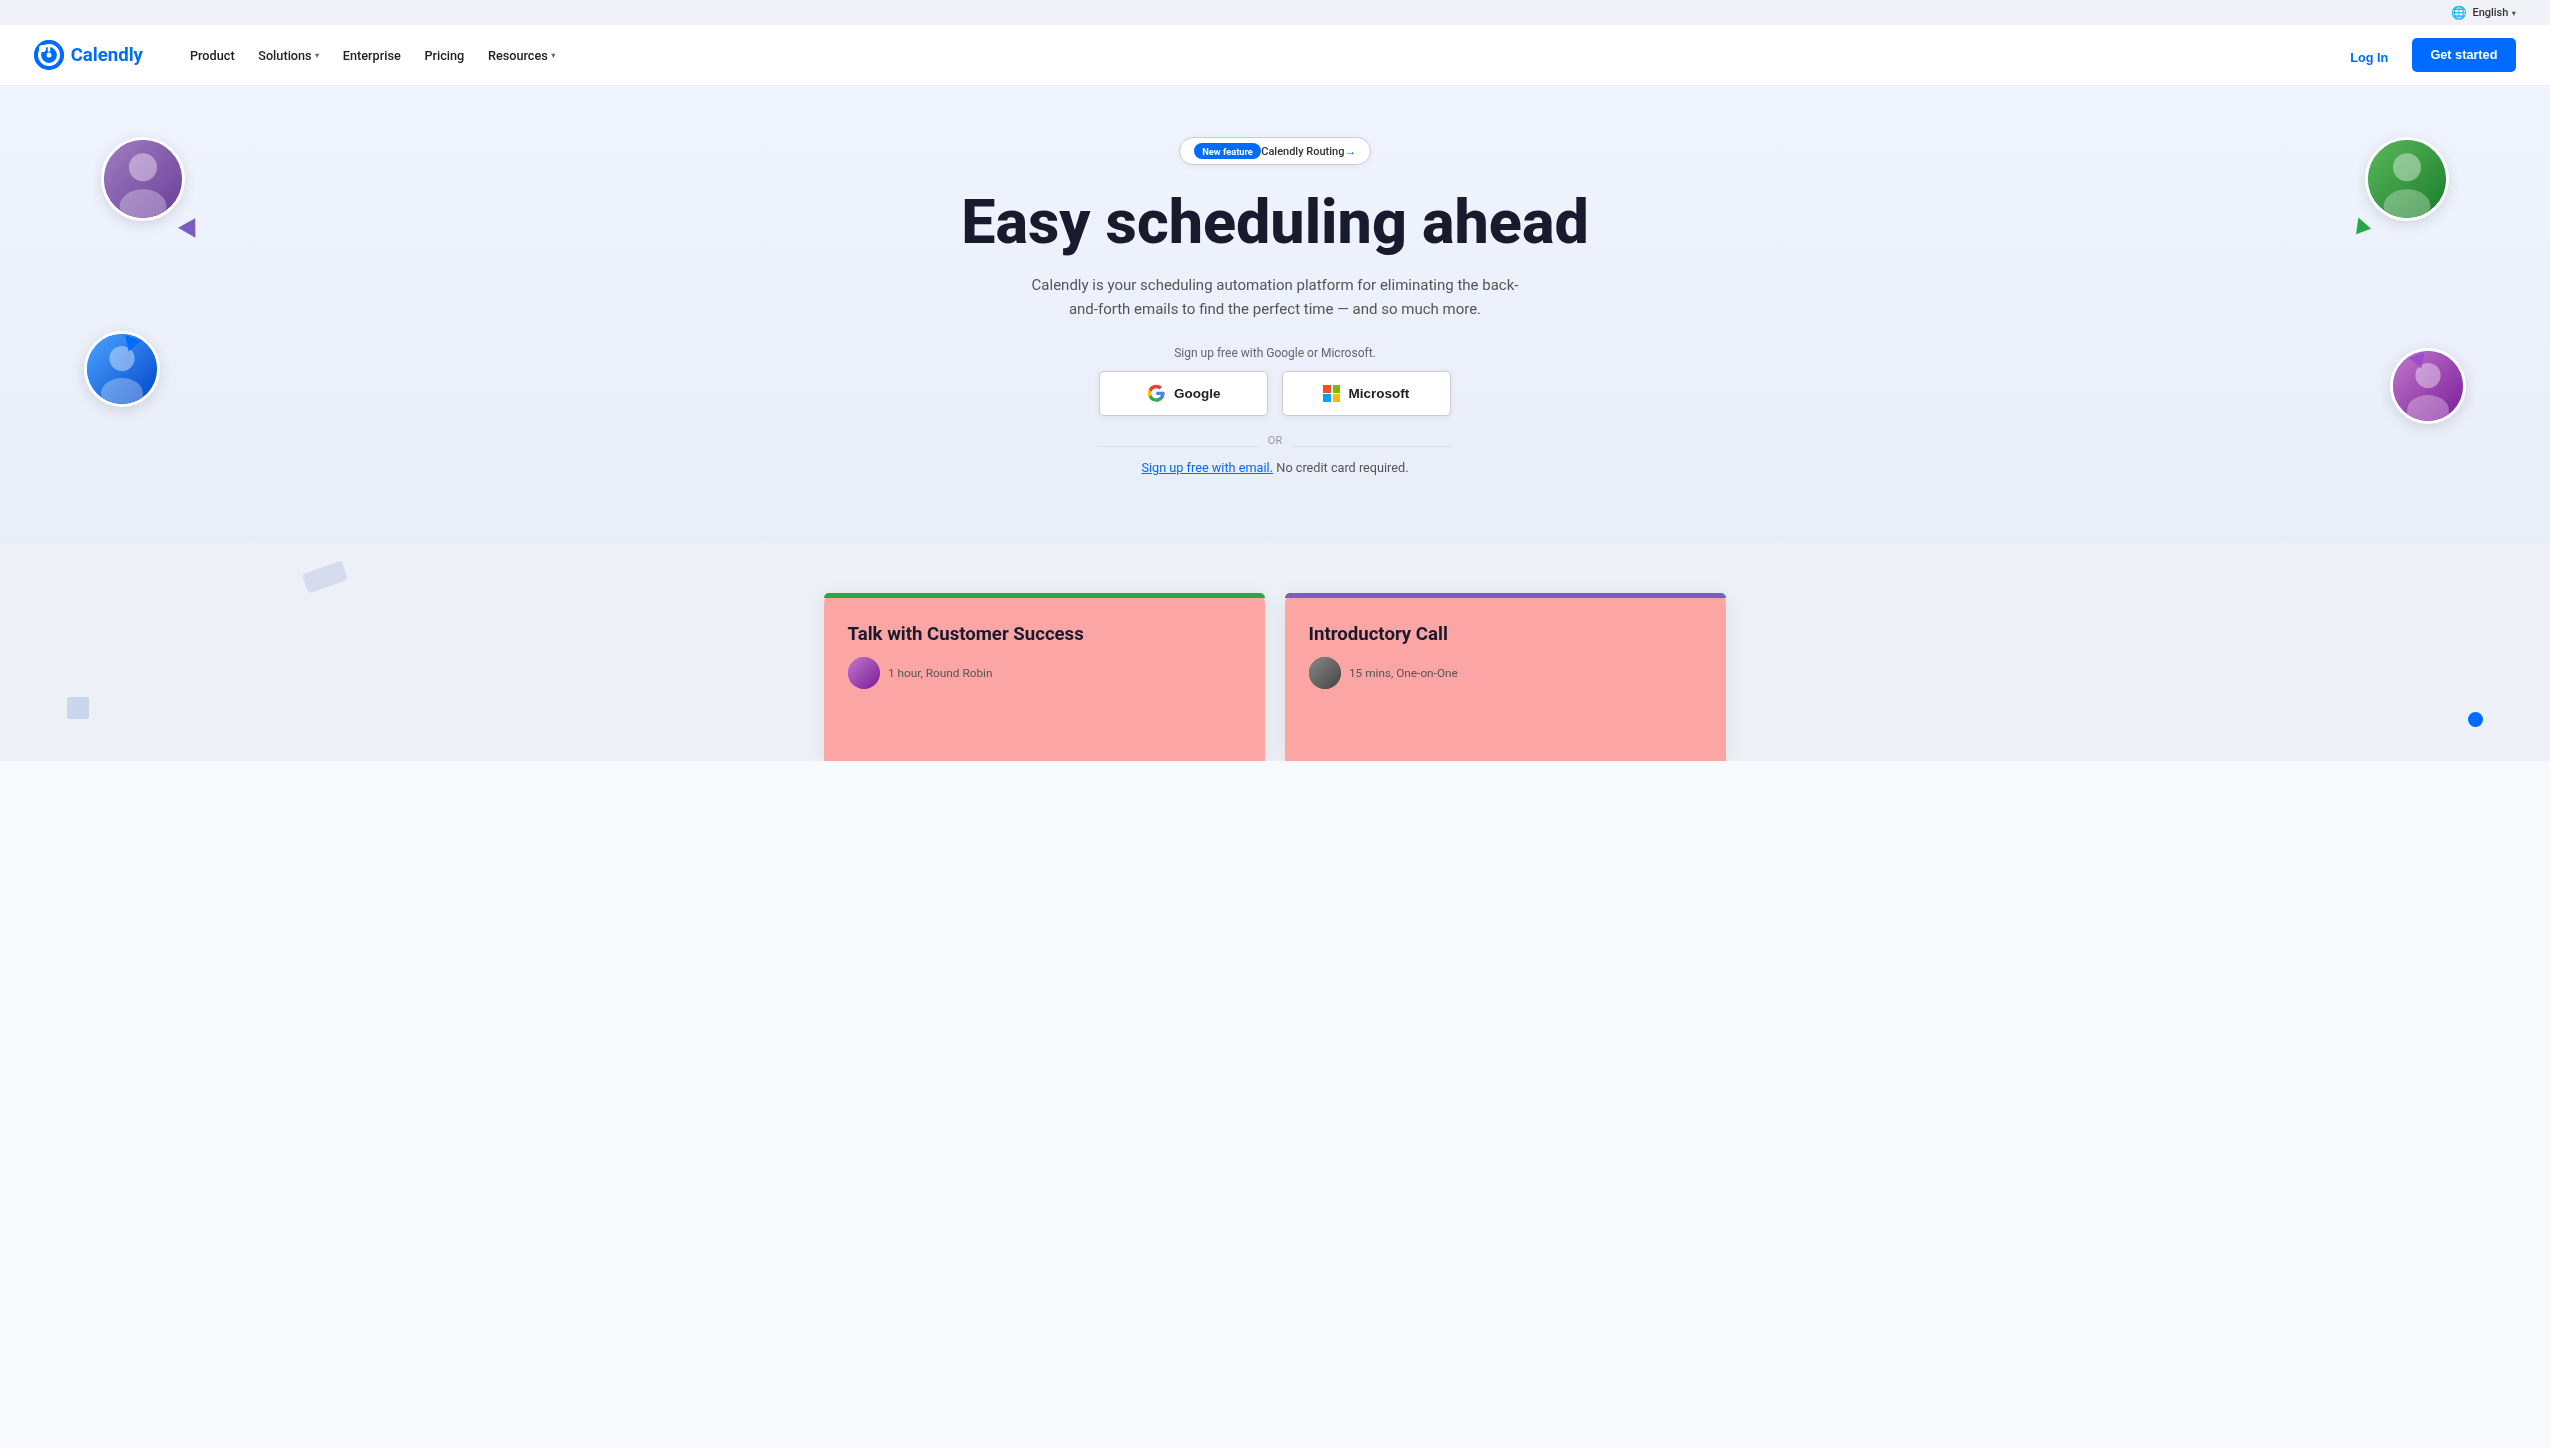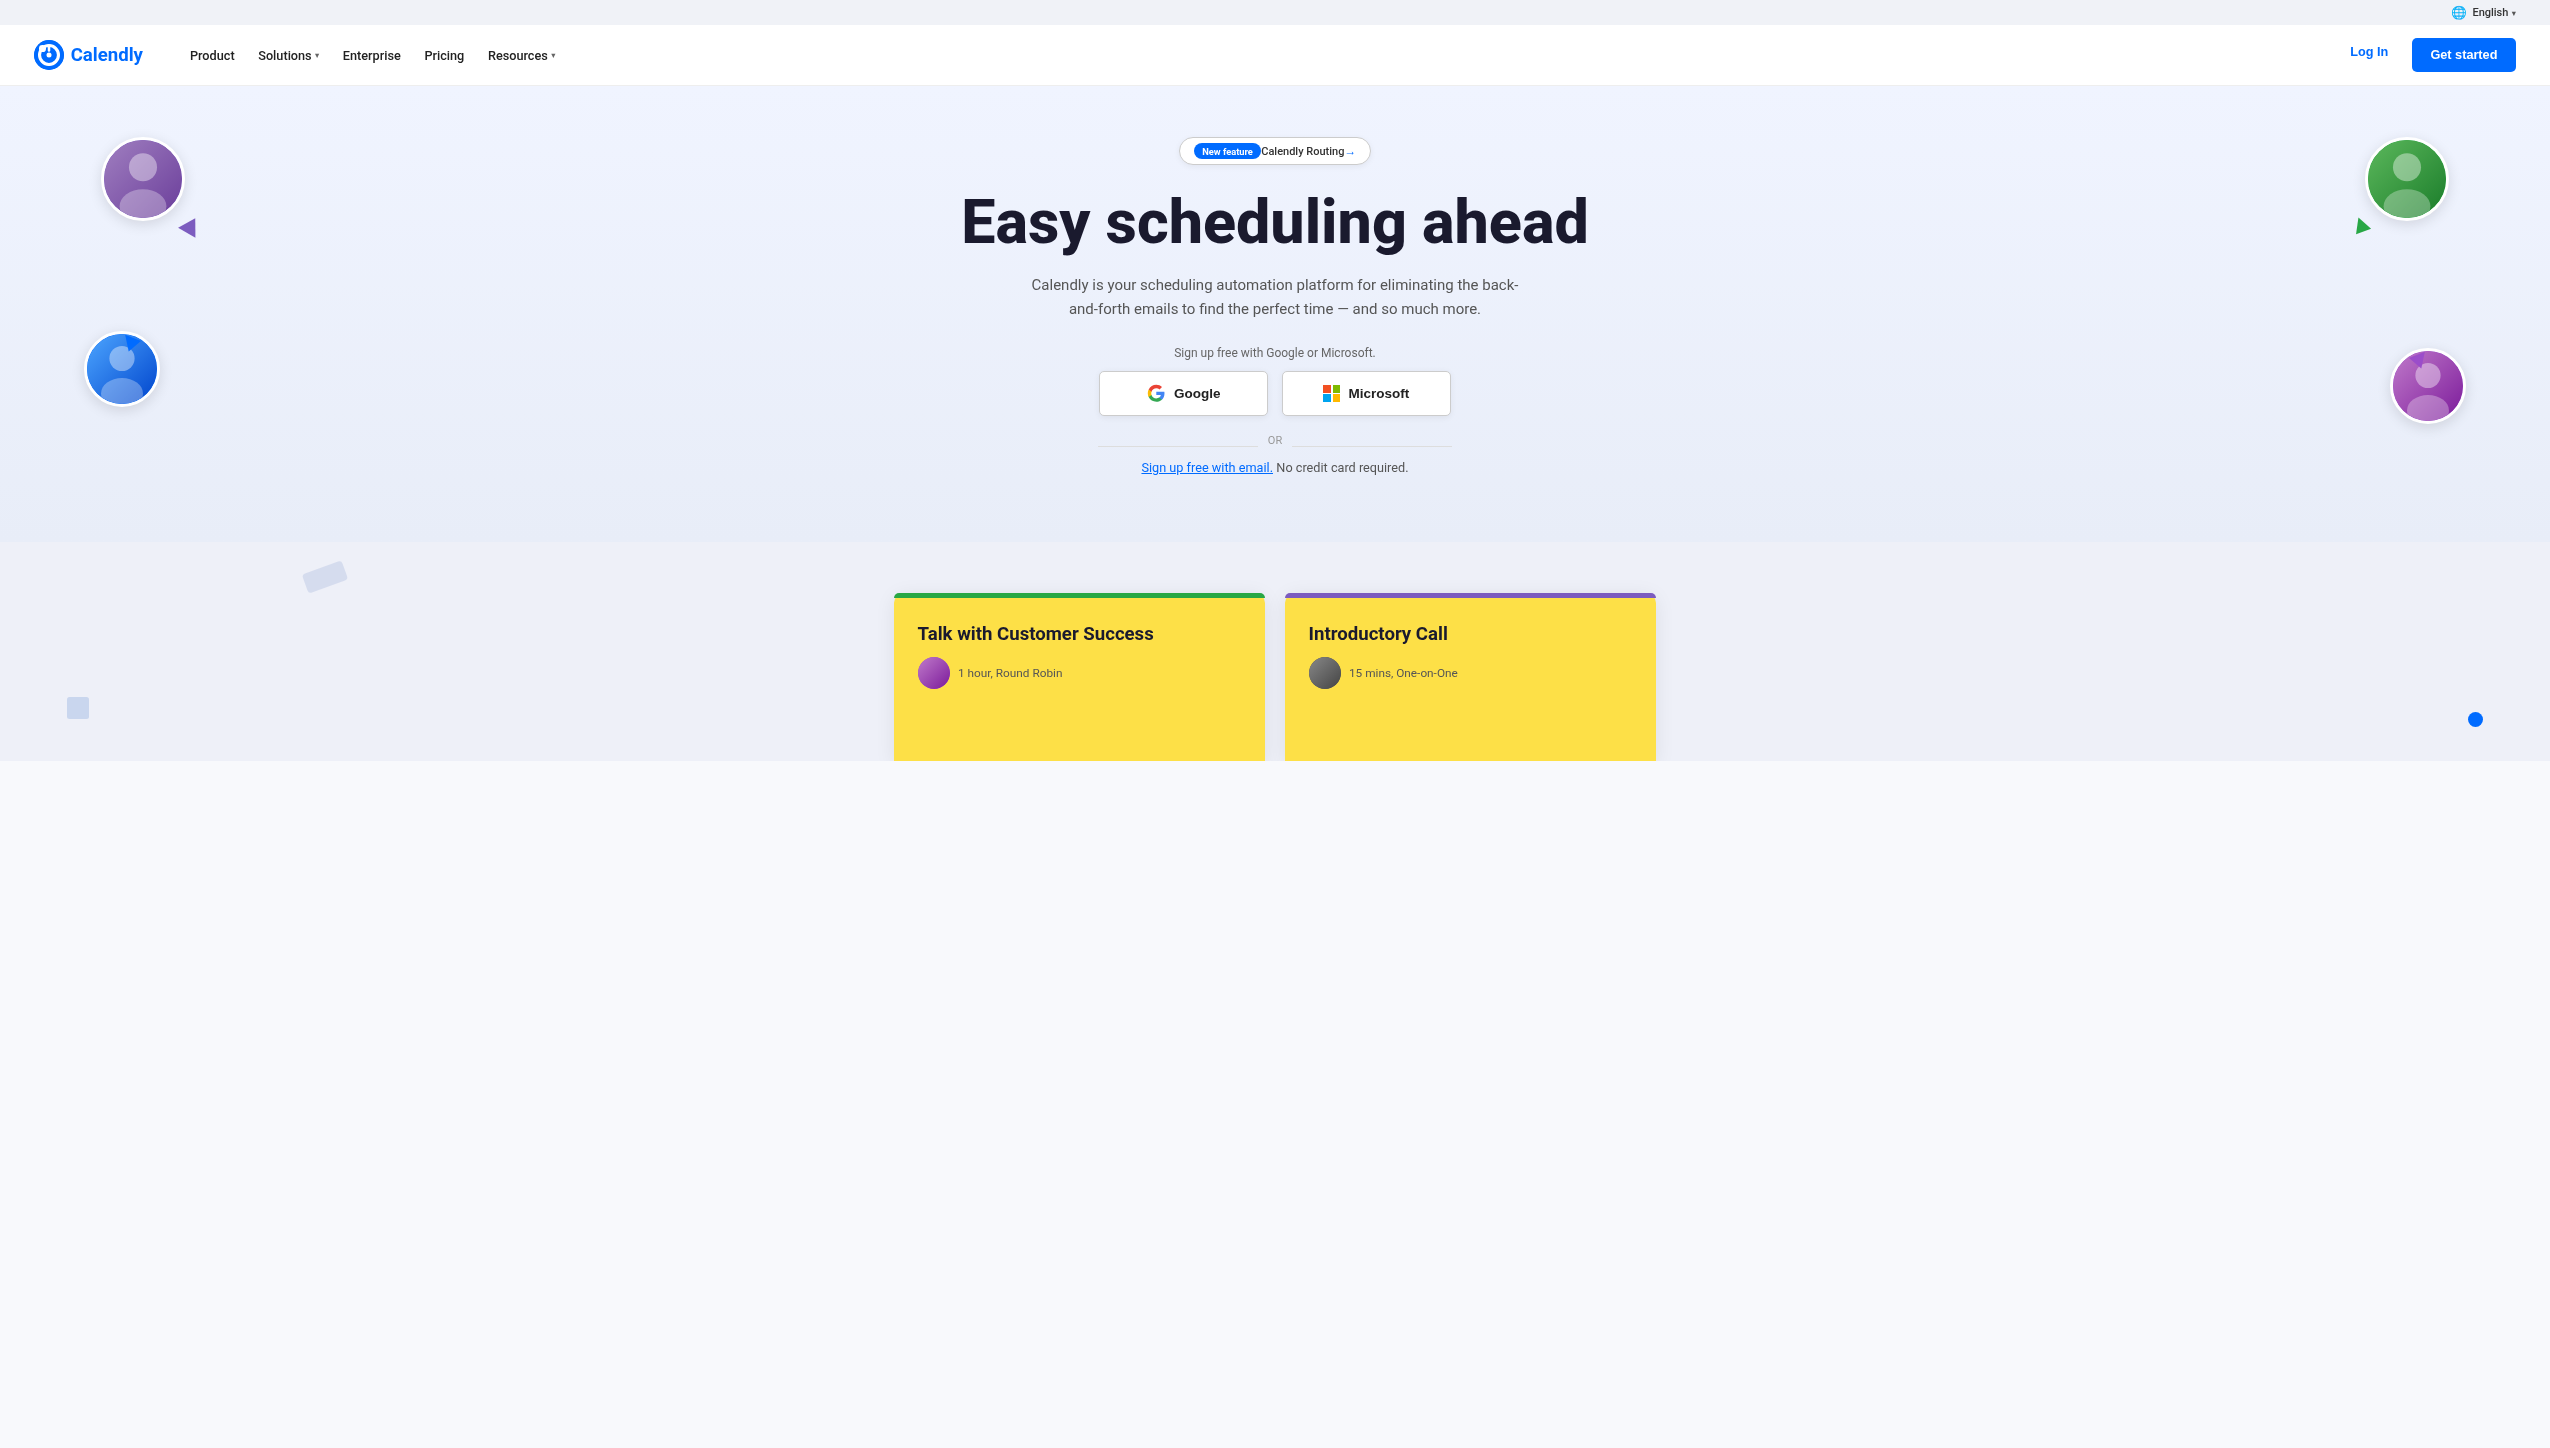--- a/index.html
+++ b/index.html
@@ -58,21 +58,21 @@
       position: absolute;
       top: 5px; left: 5px;
     }
     .logo-text { font-size: 18.6px; font-weight: 700; color: #006bff; }
     .nav-links { display: flex; align-items: center; gap: 23.6px; }
     .nav-link {
       font-size: 12.7px; font-weight: 500; color: #222; text-decoration: none;
       display: flex; align-items: center; gap: 3.4px; cursor: pointer;
     }
     .nav-link .chev { font-size: 8.4px; color: #666; }
-    .nav-right { display: flex; align-items: flex-start; gap: 13.5px; }
+    .nav-right { display: flex; align-items: flex-end; gap: 13.5px; }
     .login-btn {
       font-size: 12.7px; font-weight: 600; color: #006bff; text-decoration: none;
       cursor: pointer; background: none; border: none; padding: 6.7px 10px;
     }
     .cta-btn {
       background: #006bff; color: #fff; border: none; border-radius: 5px;
       padding: 10px 18.6px; font-size: 12.7px; font-weight: 600; cursor: pointer;
       white-space: nowrap;
     }
 
@@ -251,24 +251,24 @@
     }
     .deco-square {
       position: absolute; bottom: 42px; left: 67px;
       width: 22px; height: 22px;
       background: #b0c4e8;
       border-radius: 2.5px;
       opacity: 0.6;
     }
 
     .card {
-      background: #fde047;
+      background: #fca5a5;
       border-radius: 10px 10px 0 0;
       padding: 23.6px;
-      width: 371px;
+      width: 441px;
       box-shadow: 0 3.4px 20px rgba(0,0,0,0.08);
       position: relative;
     }
     .card-accent {
       position: absolute; top: 0; left: 0; right: 0; height: 5px;
       border-radius: 10px 10px 0 0;
     }
     .card-accent-green { background: #28a745; }
     .card-accent-purple { background: #7c5cbf; }
 

